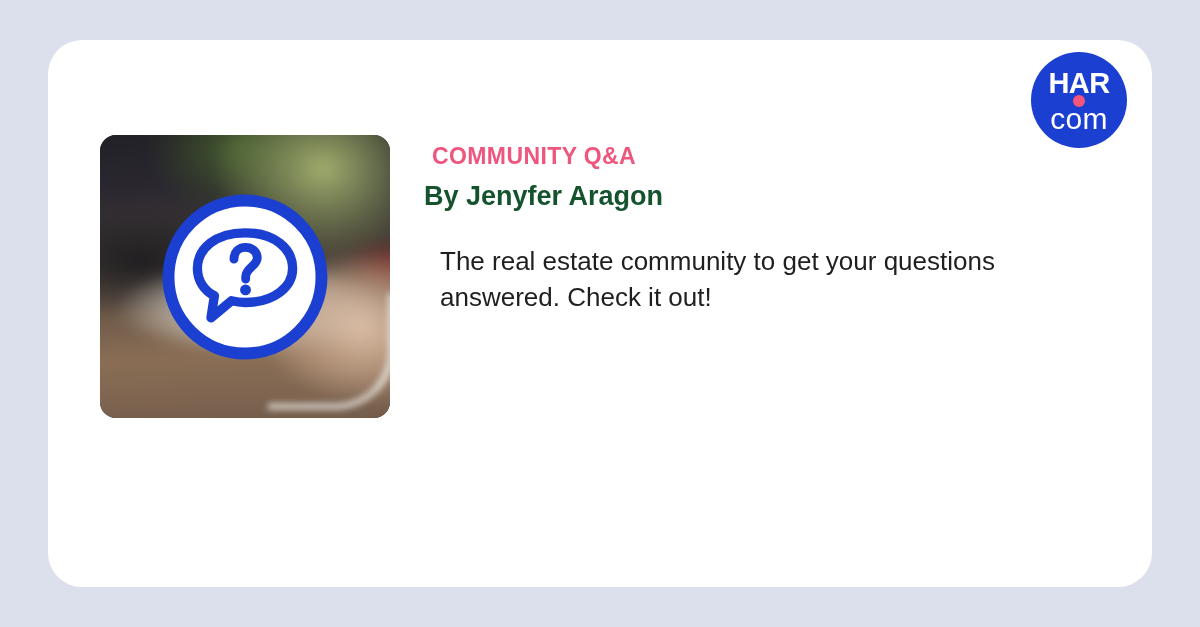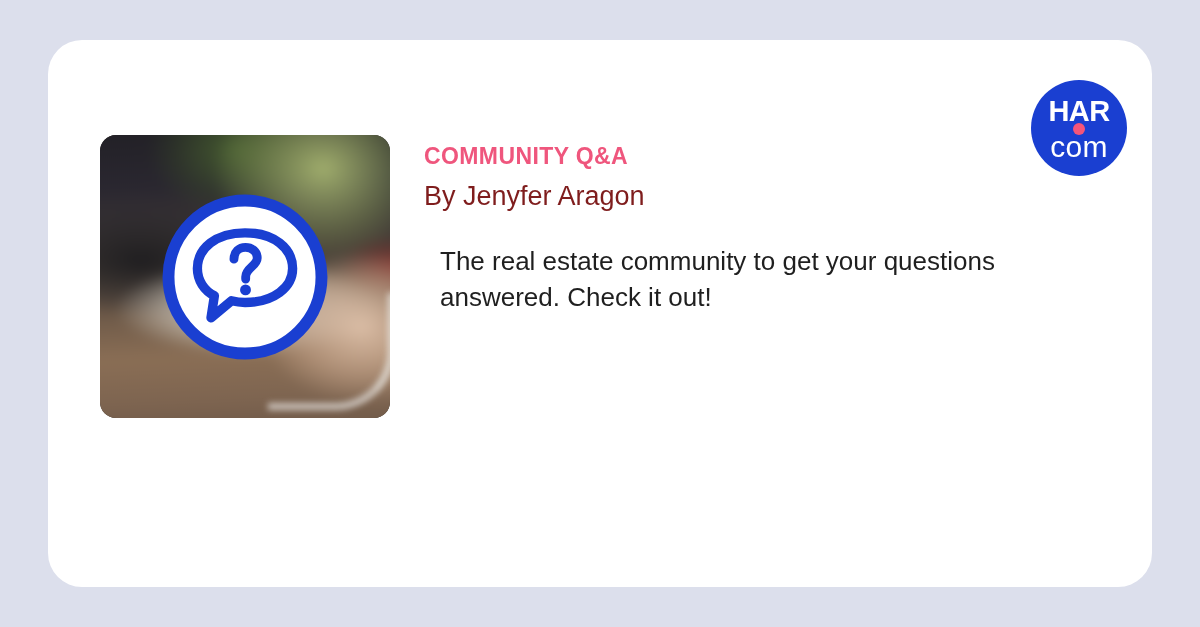--- a/index.html
+++ b/index.html
@@ -90,52 +90,52 @@
     left: 376px;  
     top: 105px;   
     width: 700px;
   }
   .eyebrow {
     font-size: 23px;
     font-weight: 700;
     letter-spacing: 0.4px;
     color: #ef567d;
     line-height: 1;
-    margin: 0 0 14px 0;
+    margin: 0 0 14px 8px;
   }
   .headline {
     font-size: 47px;
     font-weight: 700;
     color: #111111;
     line-height: 1.12;
     letter-spacing: -0.3px;
     margin: 0 0 22px 0;
     max-width: 700px;
   }
   .byline {
     font-size: 27px;
-    font-weight: 400;
-    color: #7f1d1d;
+    font-weight: 700;
+    color: #14532d;
     line-height: 1.1;
     margin: 0 0 32px 0;
   }
   .description {
     font-size: 26px;
     font-weight: 400;
     color: #1f1f1f;
     line-height: 1.38;
     margin: 16px;
     max-width: 640px;
   }
 
   
   .brand {
     position: absolute;
     left: 983px;  
-    top: 40px;    
+    top: 12px;    
     width: 96px;
     height: 96px;
   }
   .brand-circle {
     position: absolute;
     inset: 0;
     border-radius: 50%;
     background: #1a3fd1;
   }
   .brand-har {

